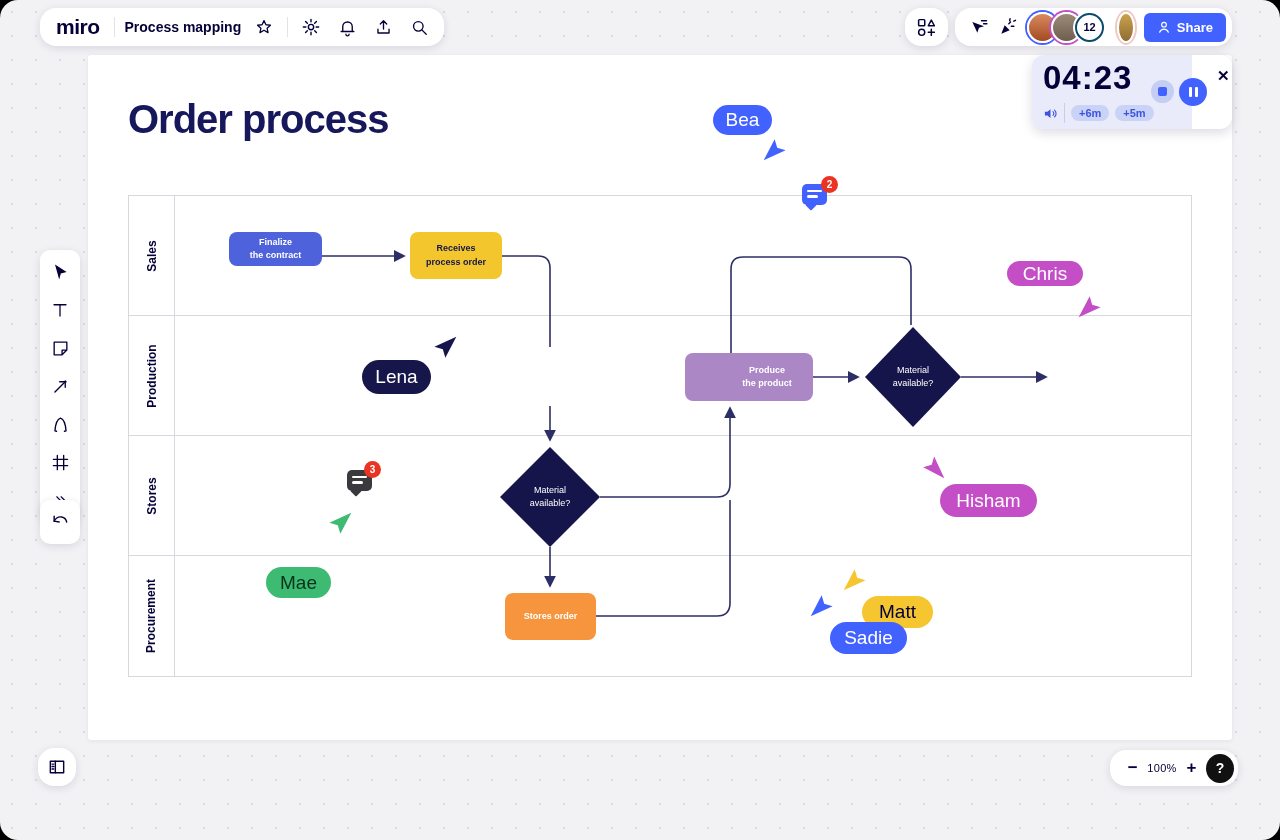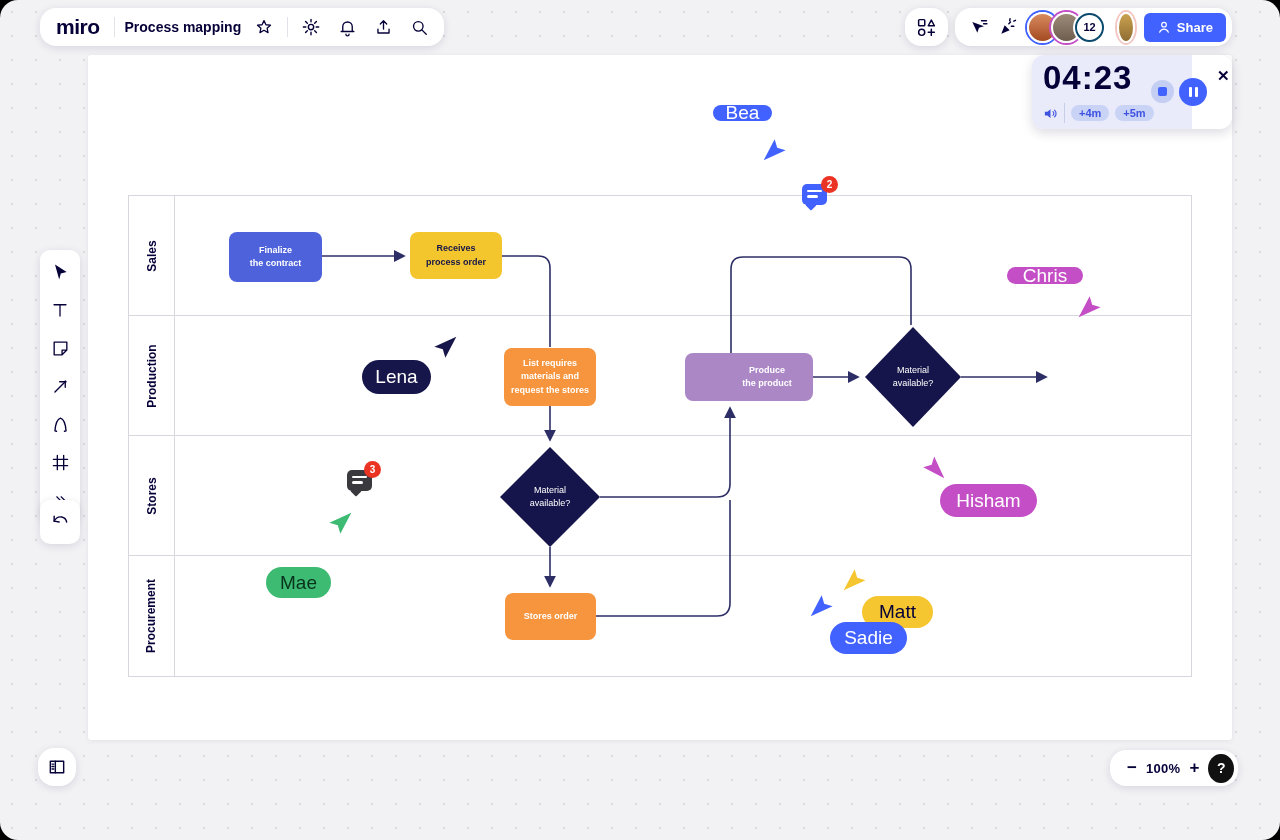--- a/index.html
+++ b/index.html
@@ -75,31 +75,32 @@
   .pause-btn i{width:3px;height:10px;background:#fff;border-radius:1px;}
   .timer-close{position:absolute;left:185px;top:12px;font-size:15px;font-weight:600;color:#050038;cursor:pointer;}
   
   .toolbar{left:40px;top:250px;width:40px;flex-direction:column;padding:10px 0;gap:14px;border-radius:10px;}
   .tool{width:24px;height:24px;display:flex;align-items:center;justify-content:center;cursor:pointer;}
   .undo-box{left:40px;top:500px;width:40px;height:44px;justify-content:center;border-radius:10px;}
   
   .bl-box{left:38px;top:748px;width:38px;height:38px;justify-content:center;}
   .br-bar{left:1110px;top:750px;width:128px;height:36px;padding:0 4px 0 14px;gap:6px;box-sizing:border-box;}
   .zoom-sign{font-size:17px;font-weight:600;color:#050038;width:18px;text-align:center;cursor:pointer;}
-  .zoom-level{font-size:13px;font-weight:700;color:#050038;letter-spacing:.3px;}
+  .zoom-level{font-size:11px;font-weight:400;color:#050038;letter-spacing:.3px;}
   .help-btn{margin-left:auto;width:29px;height:29px;border-radius:50%;background:#111;color:#fff;
     font-size:14px;font-weight:700;display:flex;align-items:center;justify-content:center;cursor:pointer;}
   svg.nav{stroke:#050038;fill:none;stroke-width:1.7;stroke-linecap:round;stroke-linejoin:round;}
 </style>
 </head>
 <body>
 
 <div id="stage">
 
   <div class="frame"></div>
+  <div class="frame-title">Order process</div>
 
   <div class="lanes">
     <div class="lane">
       <div class="lane-label">
           <span>Sales</span>
         </div>
     </div>
     <div class="lane">
       <div class="lane-label">
           <span>Production</span>
@@ -130,27 +131,24 @@
       <path d="M550 406 V440" marker-end="url(#arr)"></path>
       <path d="M550 547 V586" marker-end="url(#arr)"></path>
       <path d="M600 497 H717 Q730 497 730 484 V408" marker-end="url(#arr)"></path>
       <path d="M596 616 H717 Q730 616 730 603 V500"></path>
       <path d="M731 353 V269 Q731 257 743 257 H899 Q911 257 911 269 V325"></path>
       <path d="M777 377 H858" marker-end="url(#arr)"></path>
       <path d="M961 377 H1046" marker-end="url(#arr)"></path>
     </g>
   </svg>
 
-  <div class="node" style="left:229px;top:232px;width:93px;height:50px;background:#4D62DB;">Finalize
+  <div class="node" style="left:229px;top:232px;width:93px;height:34px;background:#4D62DB;">Finalize
 the contract</div>
   <div class="node" style="left:410px;top:232px;width:92px;height:47px;background:#F3C62E;color:#15154B;">Receives
 process order</div>
-  <div class="node" style="left:504px;top:348px;width:92px;height:58px;background:#F6953D;">List requires
-materials and
-request the stores</div>
   <div class="node" style="left:685px;top:353px;width:92px;height:48px;background:#AC87C6;padding-left:36px;">Produce
 the product</div>
   <div class="diamond" style="left:865px;top:327px;width:96px;height:100px;">Material
 available?</div>
   <div class="diamond" style="left:500px;top:447px;width:100px;height:100px;">Material
 available?</div>
   <div class="node" style="left:505px;top:593px;width:91px;height:47px;background:#F6953D;">Stores order</div>
 
   <div class="comment" style="left:802px;top:184px;background:#4262FF;">
     <span class="lines">
@@ -166,31 +164,31 @@
         <i></i>
         <i style="width:11px"></i>
       </span>
     <span class="tail" style="background:#39393E;"></span>
   </div>
   <div class="badge" style="left:364px;top:461px;">3</div>
 
   <svg class="cursor" style="left:762px;top:135px;transform:rotate(180deg)" viewBox="0 0 32 32">
       <path d="M30 2 L4 14 L14 17 L17 27 Z" fill="#4262FF"></path>
     </svg>
-  <div class="ctag" style="left:713px;top:105px;width:59px;height:16px;background:#4262FF;">Bea</div>
+  <div class="ctag" style="left:713px;top:105px;width:59px;height:30px;background:#4262FF;">Bea</div>
 
   <svg class="cursor" style="left:431px;top:335px;" viewBox="0 0 32 32">
       <path d="M30 2 L4 14 L14 17 L17 27 Z" fill="#16164A"></path>
     </svg>
   <div class="ctag" style="left:362px;top:360px;width:69px;height:34px;background:#16164A;">Lena</div>
 
   <svg class="cursor" style="left:1077px;top:292px;transform:rotate(180deg)" viewBox="0 0 32 32">
       <path d="M30 2 L4 14 L14 17 L17 27 Z" fill="#C44EC6"></path>
     </svg>
-  <div class="ctag" style="left:1007px;top:267px;width:76px;height:17px;background:#C44EC6;">Chris</div>
+  <div class="ctag" style="left:1007px;top:261px;width:76px;height:25px;background:#C44EC6;">Chris</div>
 
   <svg class="cursor" style="left:919px;top:453px;transform:rotate(90deg)" viewBox="0 0 32 32">
       <path d="M30 2 L4 14 L14 17 L17 27 Z" fill="#C44EC6"></path>
     </svg>
   <div class="ctag" style="left:940px;top:484px;width:97px;height:33px;background:#C44EC6;">Hisham</div>
 
   <svg class="cursor" style="left:326px;top:511px;" viewBox="0 0 32 32">
       <path d="M30 2 L4 14 L14 17 L17 27 Z" fill="#3EBB72"></path>
     </svg>
   <div class="ctag" style="left:266px;top:535px;width:65px;height:31px;background:#3EBB72;color:#08321C;margin-top:32px;">Mae</div>
@@ -278,21 +276,21 @@
 
   <div class="timer">
     <div class="timer-lav"></div>
     <div class="timer-time">04:23</div>
     <div class="timer-row">
       <svg width="15" height="15" viewBox="0 0 24 24" fill="#3E52E0">
         <path d="M3 9v6h4l5 4V5L7 9H3z"></path>
           <path d="M16 9a4 4 0 0 1 0 6 M18.5 6.5a7.5 7.5 0 0 1 0 11" stroke="#3E52E0" stroke-width="1.8" fill="none" stroke-linecap="round"></path>
       </svg>
       <span class="vdiv" style="background:#C9CEE8"></span>
-      <span class="tpill">+4m</span>
+      <span class="tpill">+6m</span>
       <span class="tpill">+5m</span>
     </div>
     <div class="stop-btn">
         <i></i>
       </div>
     <div class="pause-btn">
         <i></i>
         <i></i>
       </div>
     <div class="timer-close">✕</div>

